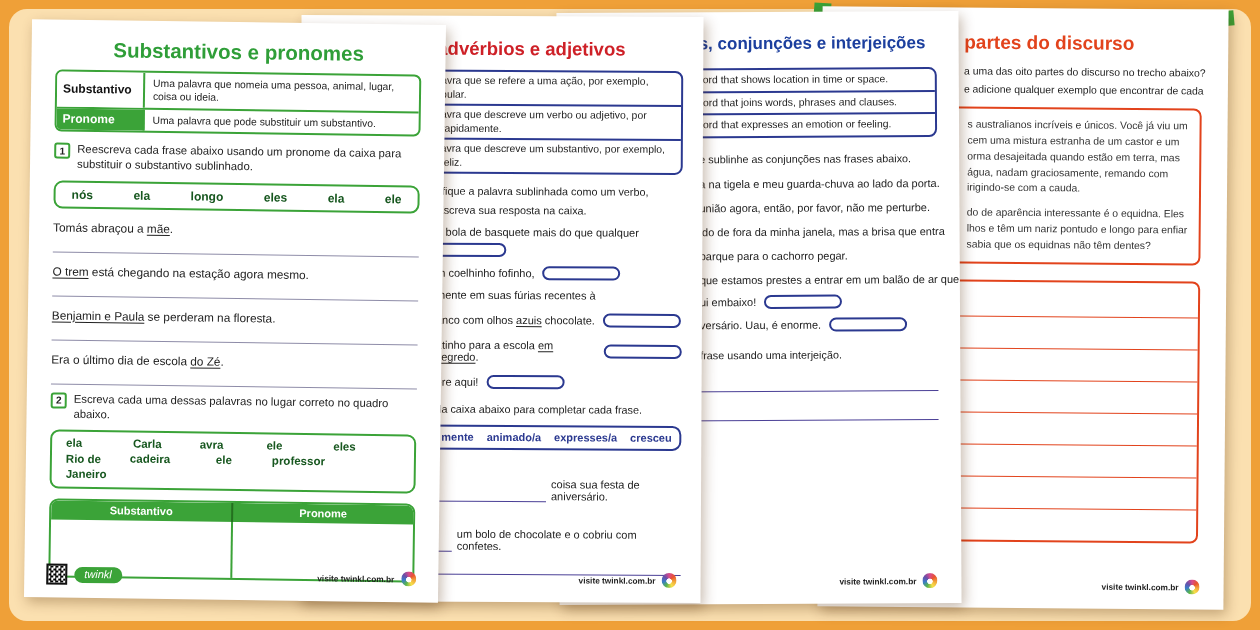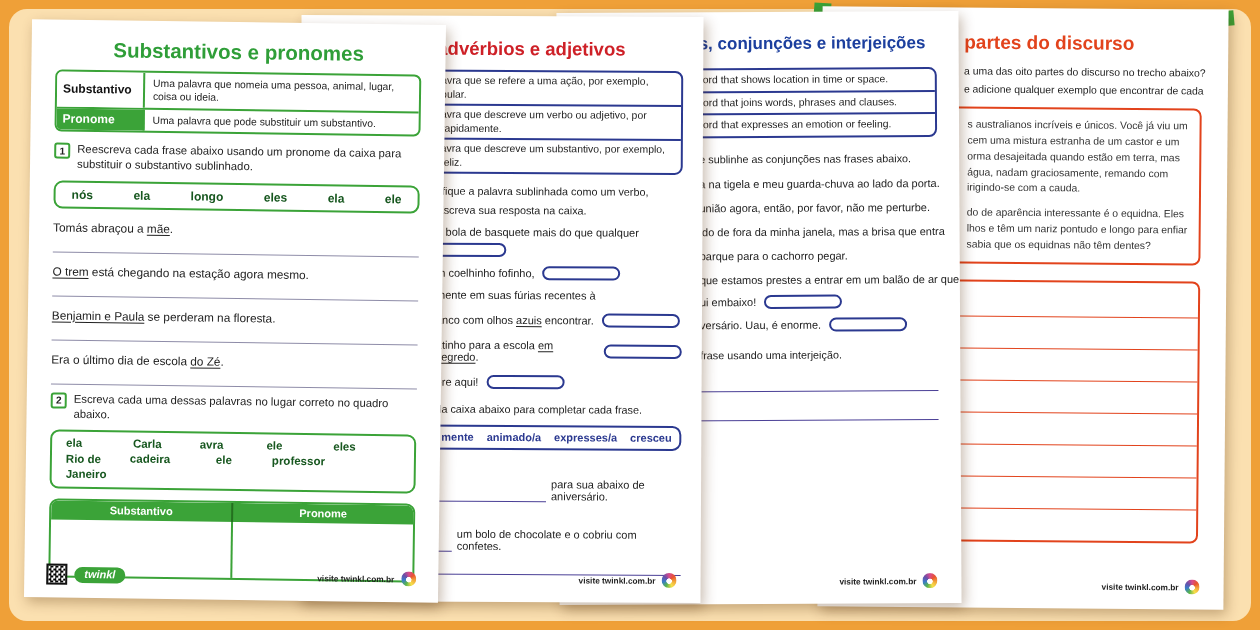--- a/index.html
+++ b/index.html
@@ -46,21 +46,21 @@
   .wb2row.r2 .c3{width:56px;}
   .ptable{border:2px solid #3BA338;border-radius:9px;margin-top:10px;overflow:hidden;}
   .pthead{display:flex;background:#3BA338;height:19px;}
   .pthead .th{flex:1;color:#fff;font-weight:bold;font-size:11px;display:flex;align-items:center;justify-content:center;}
   .pthead .th:first-child{border-right:2px solid #24701F;}
   .ptbody{display:flex;height:56px;}
   .ptbody .td{flex:1;}
   .ptbody .td:first-child{border-right:2px solid #3BA338;}
   .pfooter{position:absolute;left:22px;right:22px;bottom:13px;display:flex;align-items:center;gap:7px;}
   .qr{width:21px;height:21px;border:2px solid #111;background:conic-gradient(#000 25%,#fff 0 50%,#000 0 75%,#fff 0) 0 0/5px 5px;}
-  .brandpill{background:#3BA338;color:#fff;font-weight:bold;font-style:italic;font-size:11px;padding:1px 10px 3px;border-radius:9px;}
+  .brandpill{background:#3BA338;color:#fff;font-weight:normal;font-style:italic;font-size:11px;padding:1px 10px 3px;border-radius:9px;}
   .visit{font-size:8.3px;font-weight:bold;color:#222;}
   .pushright{margin-left:auto;}
   .badge{width:15px;height:15px;border-radius:50%;flex:0 0 auto;
     background:radial-gradient(circle at 50% 55%,#fff 2.5px,rgba(0,0,0,0) 3px),
     conic-gradient(#D94A8C,#E8542F,#F2A73B,#F7E04B,#59B54C,#3A7CC9,#6A4FA8,#D94A8C);}
   .minifoot{position:absolute;right:24px;bottom:15px;display:flex;align-items:center;gap:6px;}
 
   
   .pline{font-size:10.8px;color:#222;line-height:1.35;margin-top:4px;}
   .defbox{border:2px solid #2B3990;border-radius:8px;margin-top:10px;margin-left:-114px;}
@@ -190,41 +190,41 @@
       </div>
       <div class="cutbox"></div>
       <div class="item">
         <span>m coelhinho fofinho,</span>
         <span class="ansbox"></span>
       </div>
       <div class="item">
         <span>mente em suas fúrias recentes à</span>
       </div>
       <div class="item sp">
-        <span><span>anco com olhos </span><span class="u">azuis</span><span> encontrar.</span></span>
+        <span><span>anco com olhos </span><span class="u">azuis</span><span> chocolate.</span></span>
         <span class="ansbox"></span>
       </div>
       <div class="item sp">
         <span><span>atinho para a escola </span><span class="u">em segredo</span><span>.</span></span>
         <span class="ansbox"></span>
       </div>
       <div class="item sp">
         <span>ere aqui!</span>
         <span class="ansbox"></span>
       </div>
       <div class="pline" style="margin-top:13px">da caixa abaixo para completar cada frase.</div>
       <div class="wordboxn">
         <span>mente</span>
         <span>animado/a</span>
         <span>expresses/a</span>
         <span>cresceu</span>
       </div>
       <div class="comp">
         <span class="cl cl1"></span>
-        <span>para sua abaixo de aniversário.</span>
+        <span>coisa sua festa de aniversário.</span>
       </div>
       <div class="comp c2">
         <span class="cl cl2"></span>
         <span>um bolo de chocolate e o cobriu com confetes.</span>
       </div>
       <div class="fullline"></div>
       <div class="comp c2">
         <span class="cl cl3"></span>
         <span>para escola de manhã.</span>
       </div>

